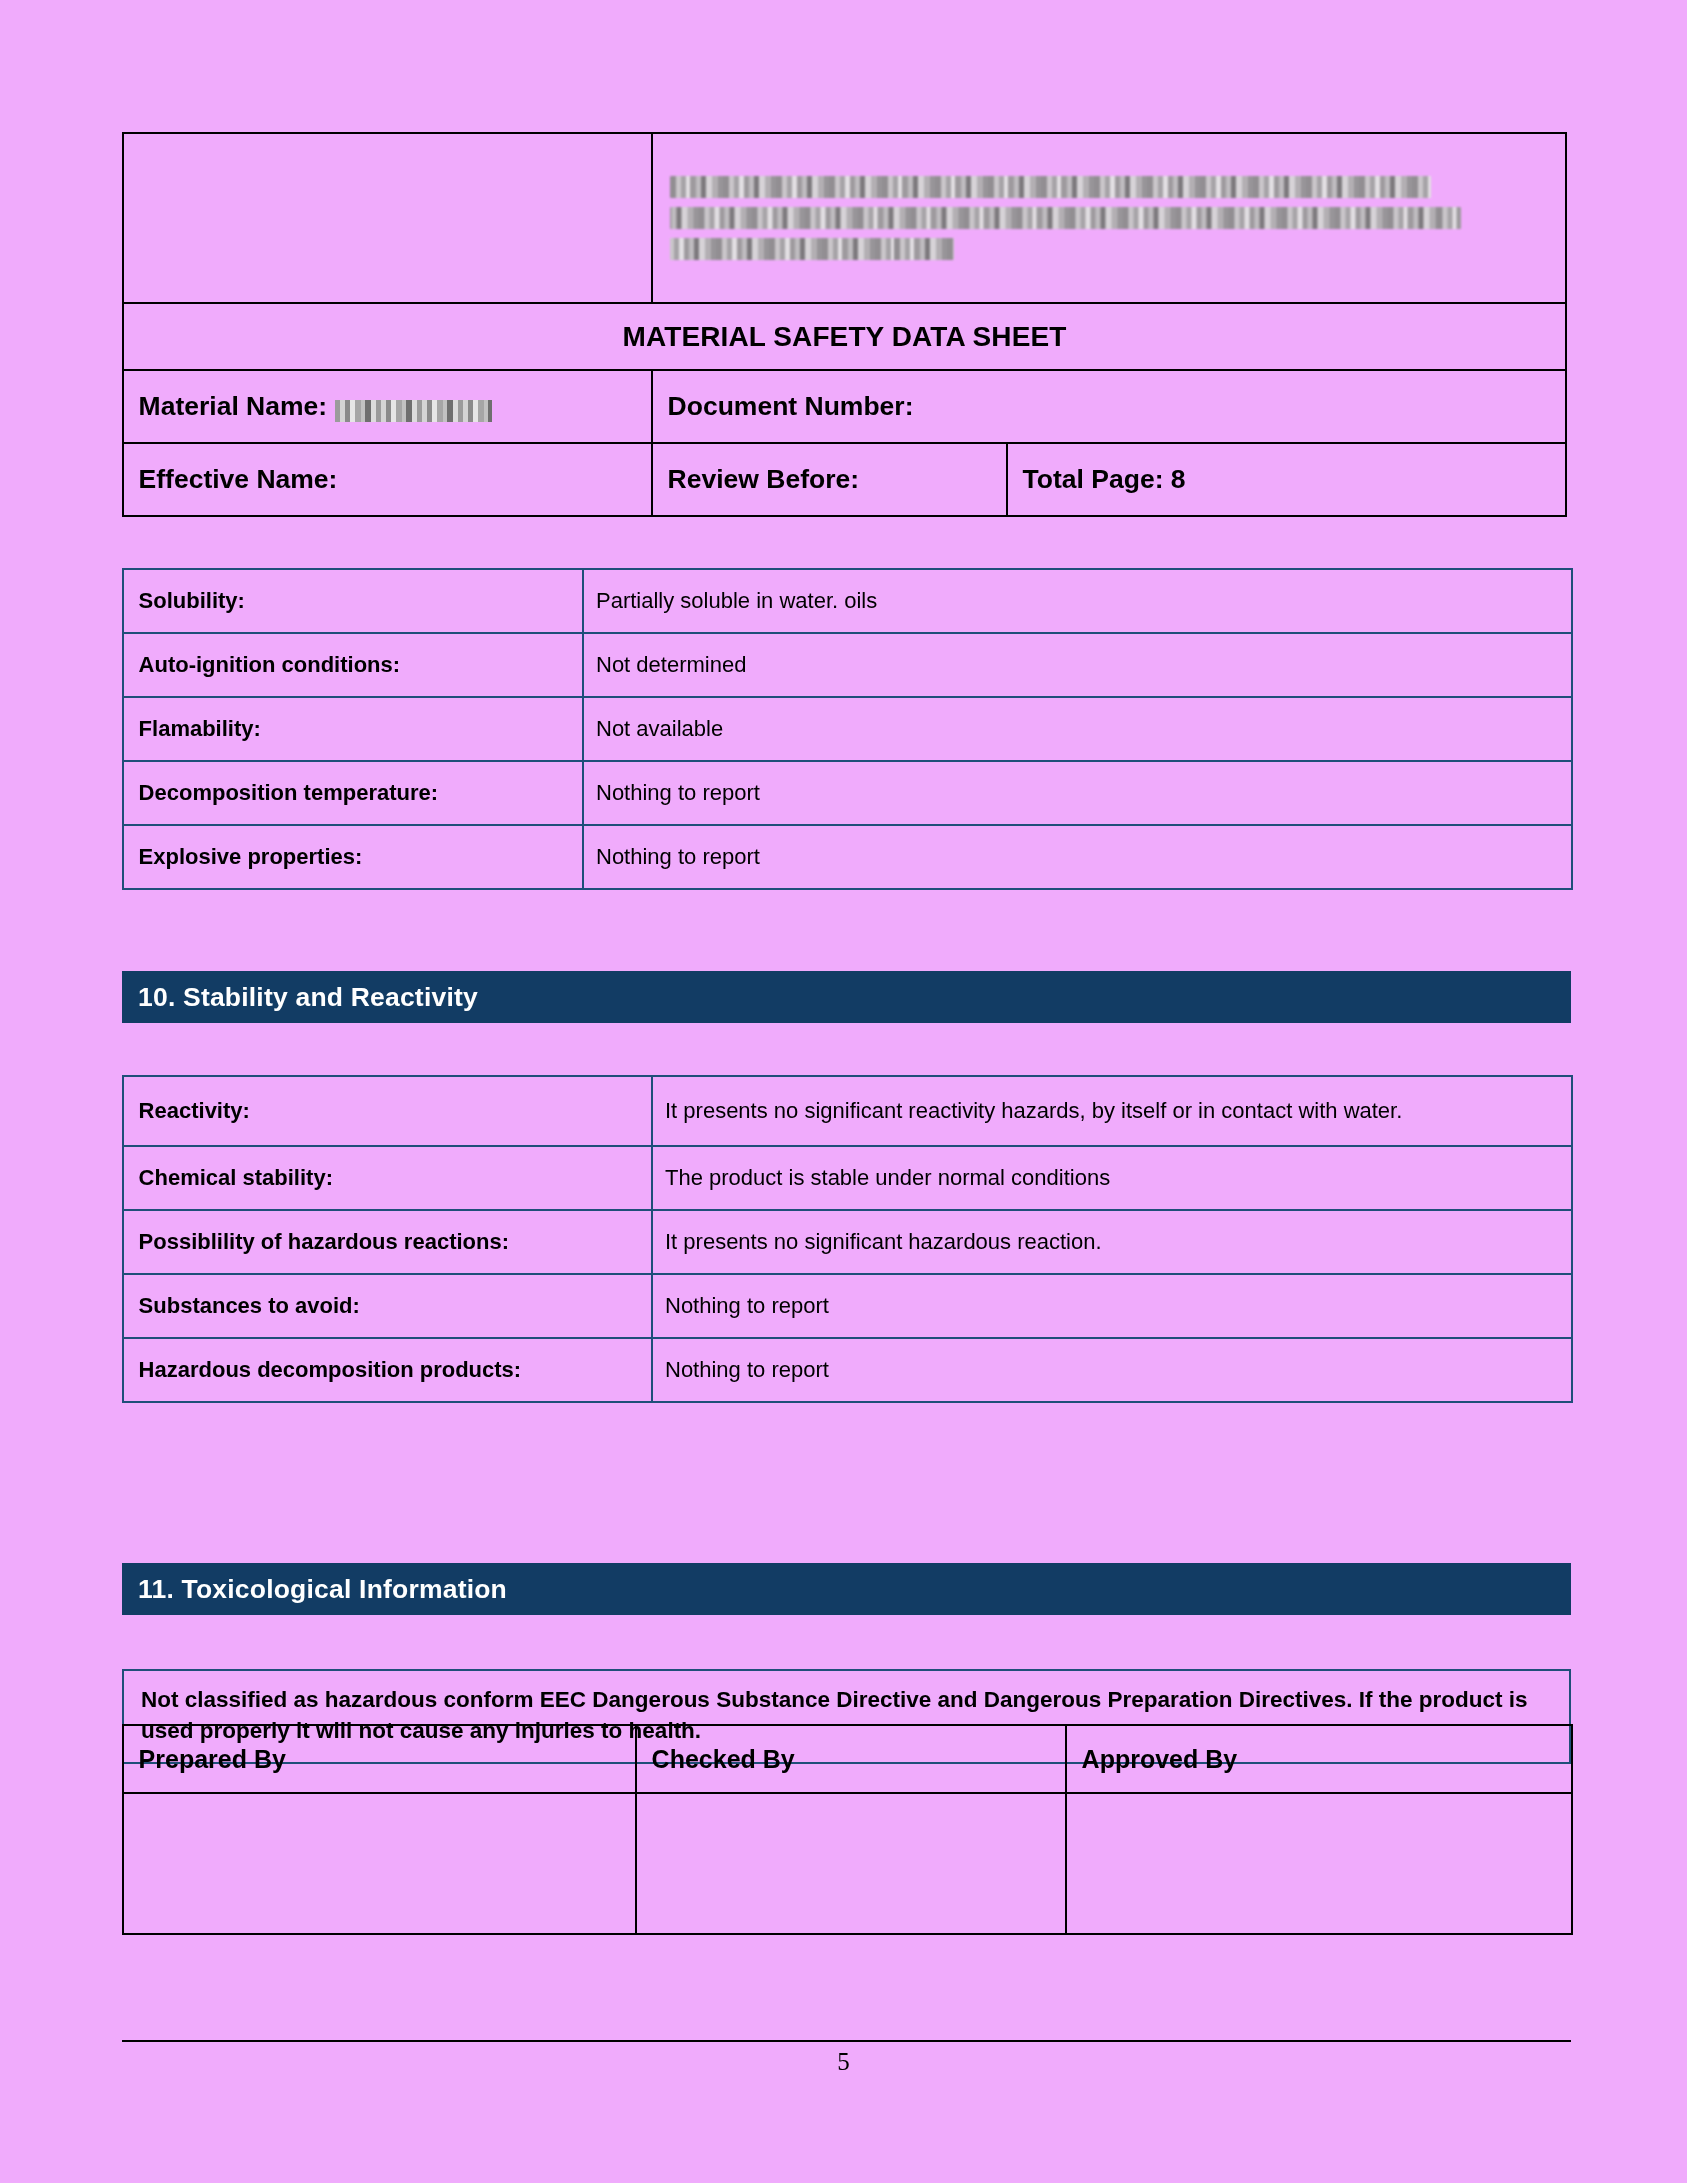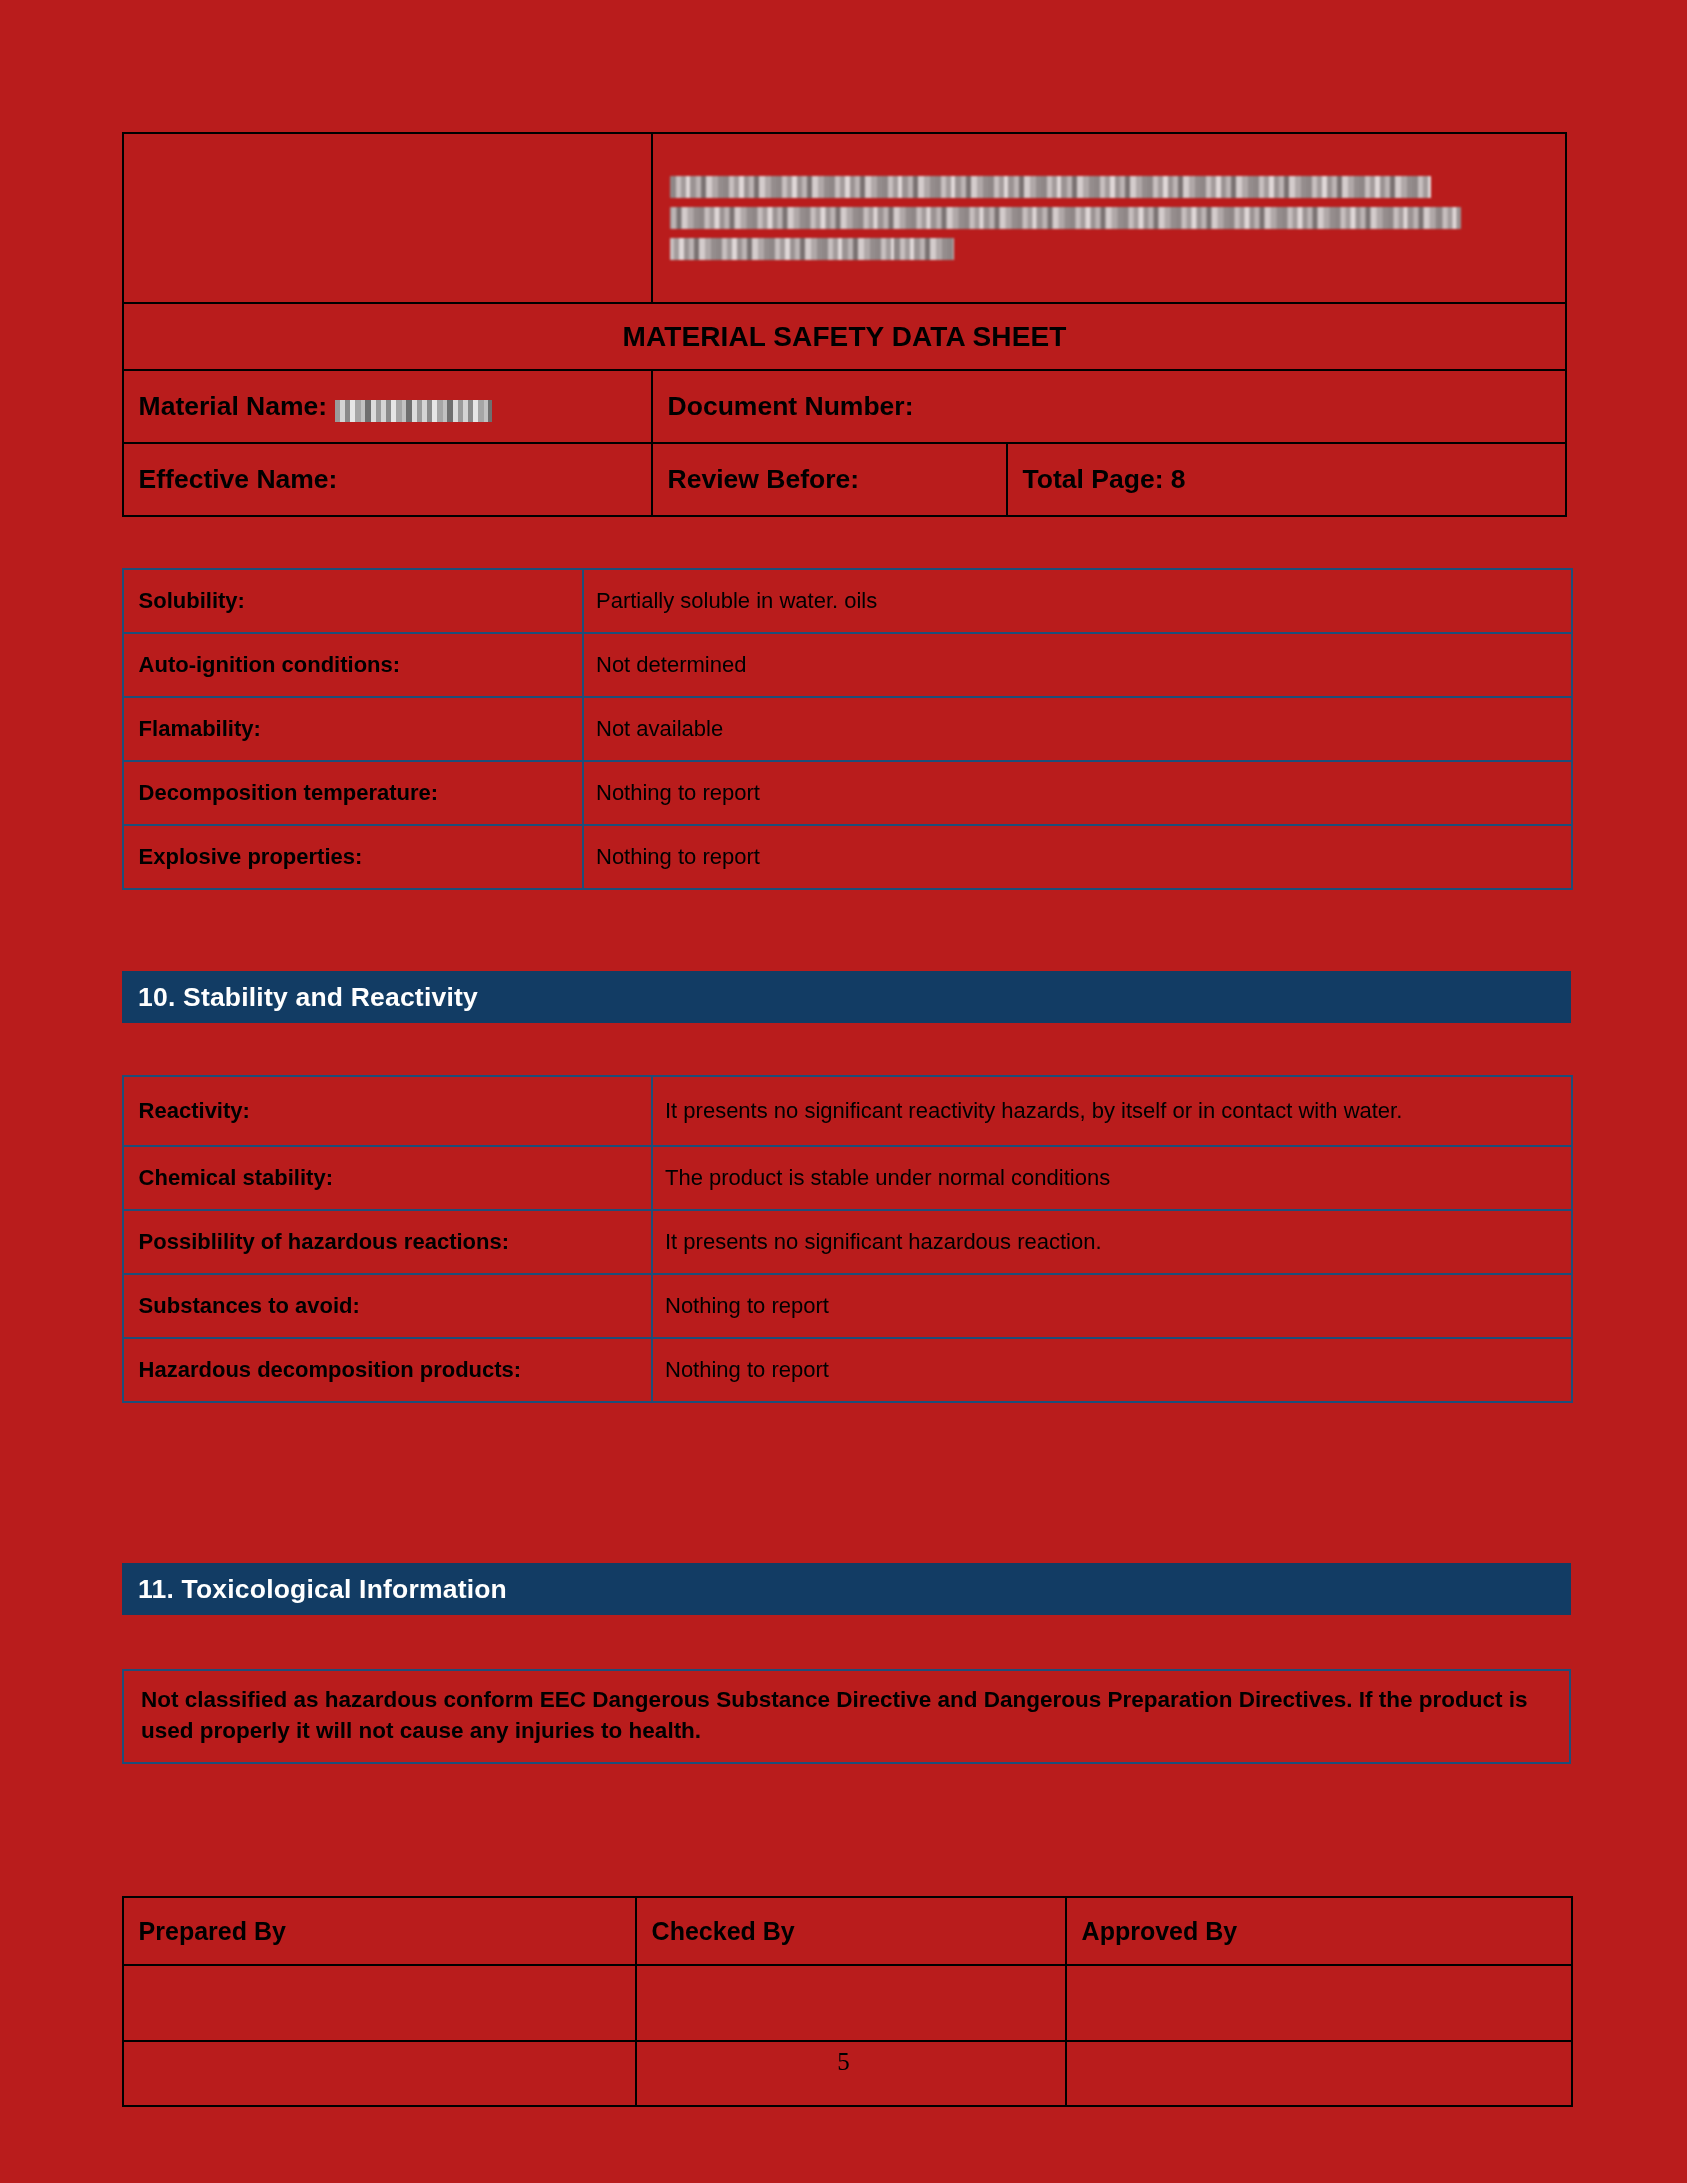--- a/index.html
+++ b/index.html
@@ -4,21 +4,21 @@
 <style>
   html, body {
     margin: 0;
     padding: 0;
     background: #ffffff;
   }
   .page {
     position: relative;
     width: 1687px;
     height: 2183px;
-    background: #b91c1c;
+    background: #f0abfc;
     font-family: "Liberation Sans", sans-serif;
     color: #000000;
     box-sizing: border-box;
     overflow: hidden;
   }
 
   
   table {
     border-collapse: collapse;
     table-layout: fixed;
@@ -309,21 +309,21 @@
   </div>
 
   <div class="section-bar" style="top:1563px;">
     <span>11. Toxicological Information</span>
   </div>
 
   <div class="note-box" style="top:1669px;">
     <span>Not classified as hazardous conform EEC Dangerous Substance Directive and Dangerous Preparation Directives. If the product is used properly it will not cause any injuries to health.</span>
   </div>
 
-  <div class="sign-table-wrap" style="top:1896px;">
+  <div class="sign-table-wrap" style="top:1724px;">
     <table class="sign-table">
       <colgroup>
         <col style="width:513px">
         <col style="width:430px">
         <col style="width:506px">
       </colgroup>
       <tbody>
         <tr>
           <td class="head">Prepared By</td>
           <td class="head">Checked By</td>

